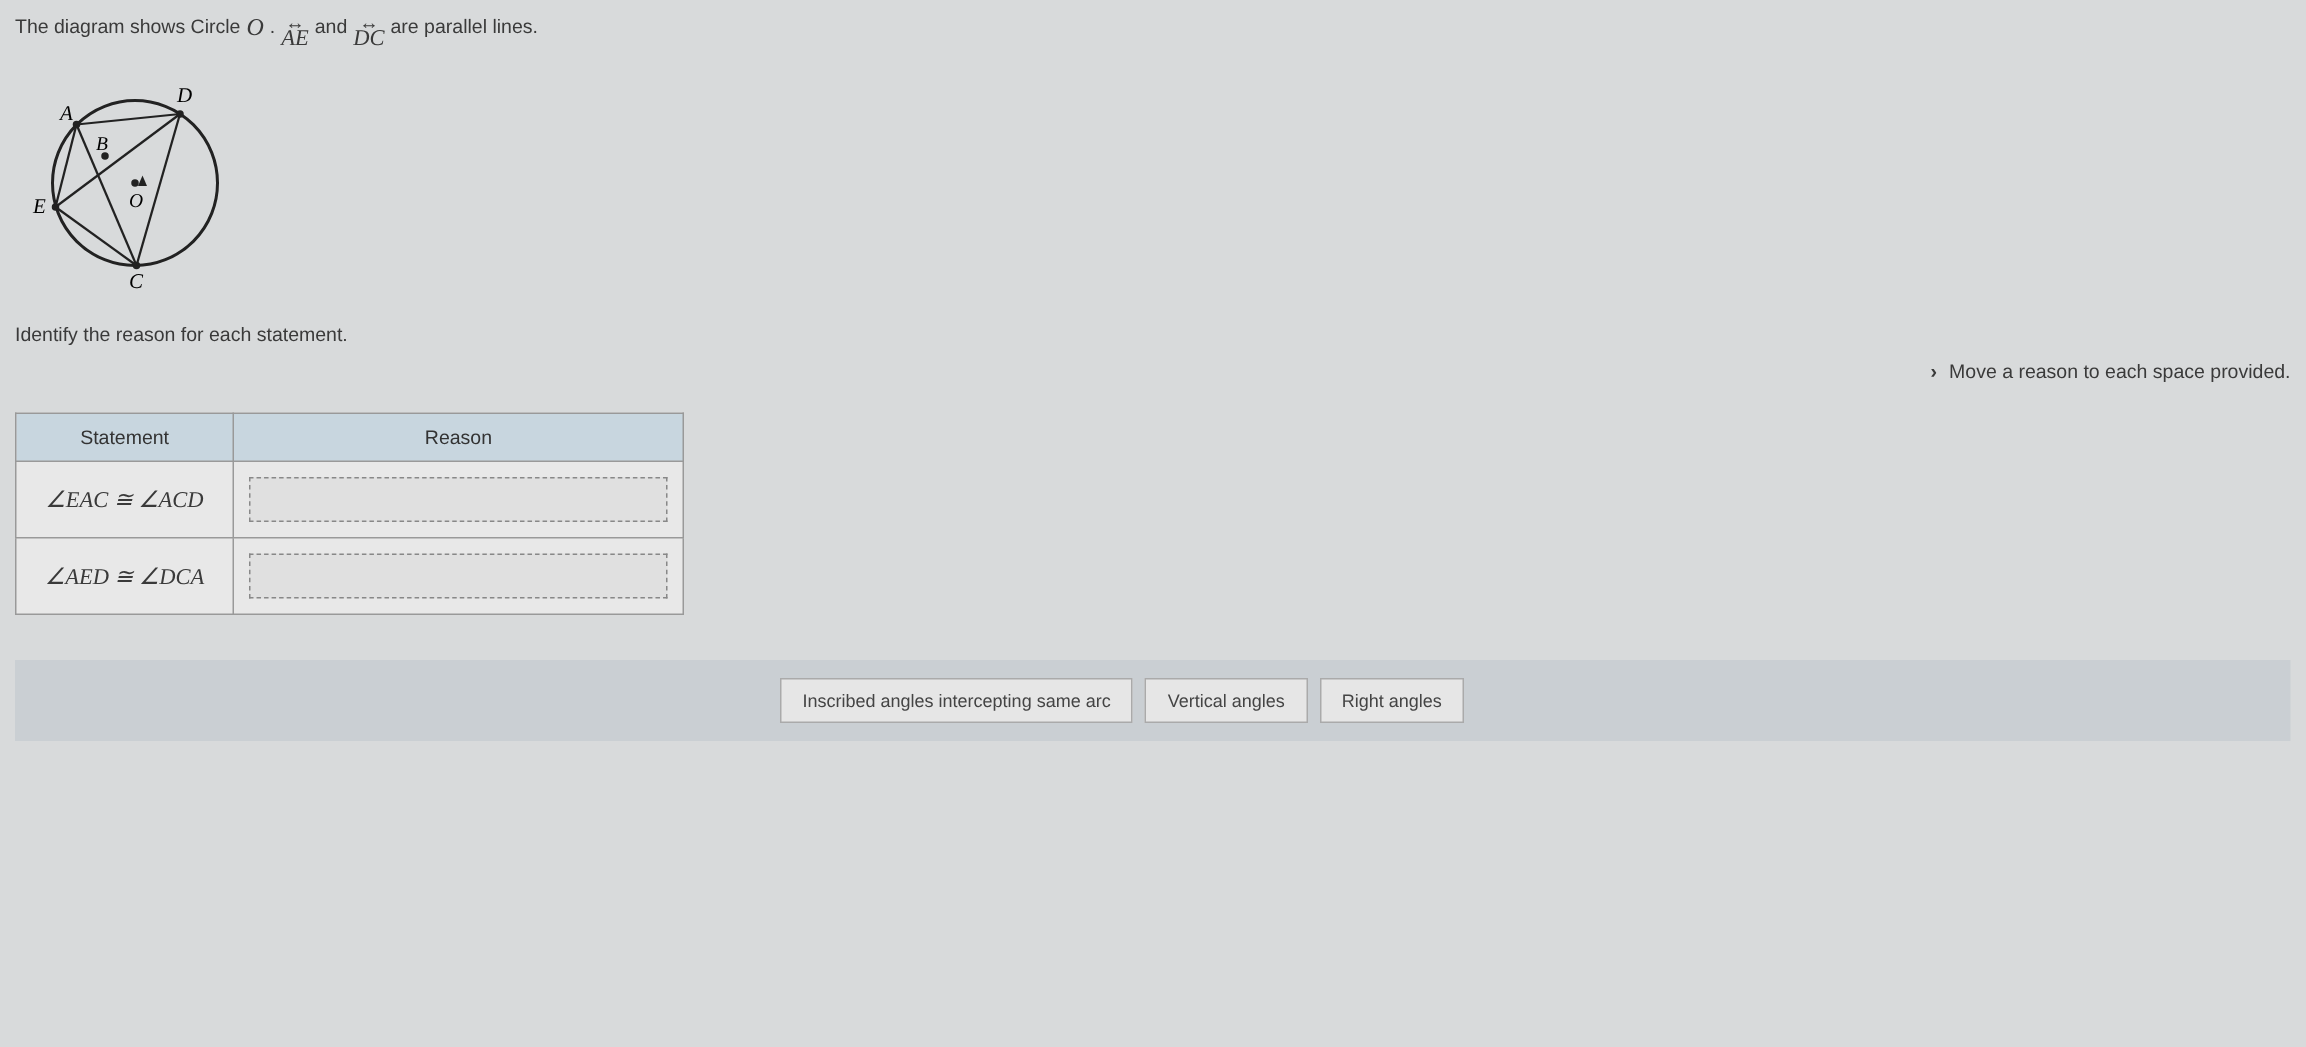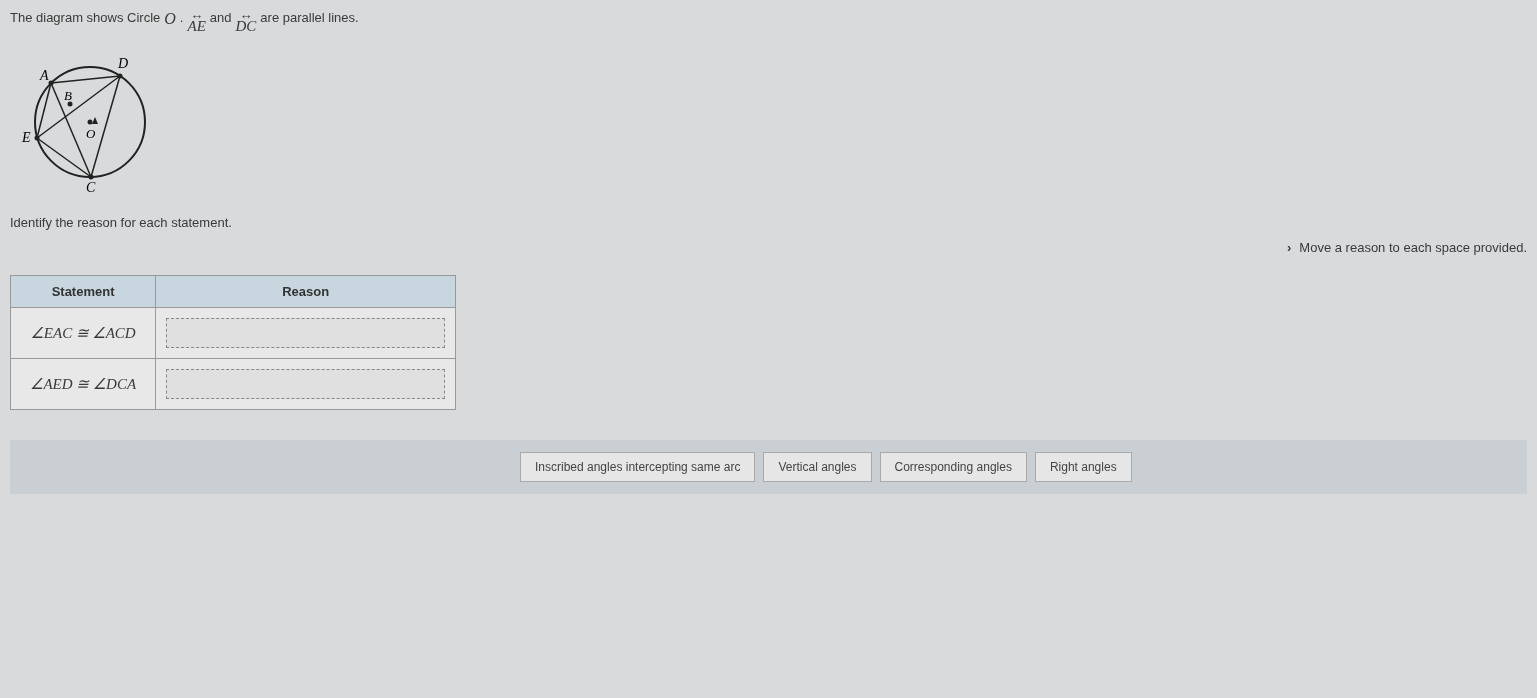--- a/index.html
+++ b/index.html
@@ -57,21 +57,21 @@
       background: #e8e8e8;
       margin-bottom: 30px;
     }
     th, td {
       border: 1px solid #999;
       padding: 14px 19px;
       text-align: center;
     }
     th {
       background: #c8d6df;
-      font-weight: bold;
+      font-weight: normal;
       font-size: 13px;
       color: #333;
       padding: 8px 20px;
     }
     th:first-child { min-width: 130px; }
     th:last-child { min-width: 300px; }
     td:first-child {
       background: #e8e8e8;
       font-family: 'Times New Roman', serif;
       font-style: italic;
@@ -179,15 +179,14 @@
       <td>
           <div class="drop-zone"></div>
         </td>
     </tr>
   </tbody>
 </table>
 
 <div class="reason-bank">
   <div class="reason-tile">Inscribed angles intercepting same arc</div>
   <div class="reason-tile">Vertical angles</div>
-  <div class="reason-tile">Corresponding angles</div>
   <div class="reason-tile">Right angles</div>
 </div>
 
 </body></html>

